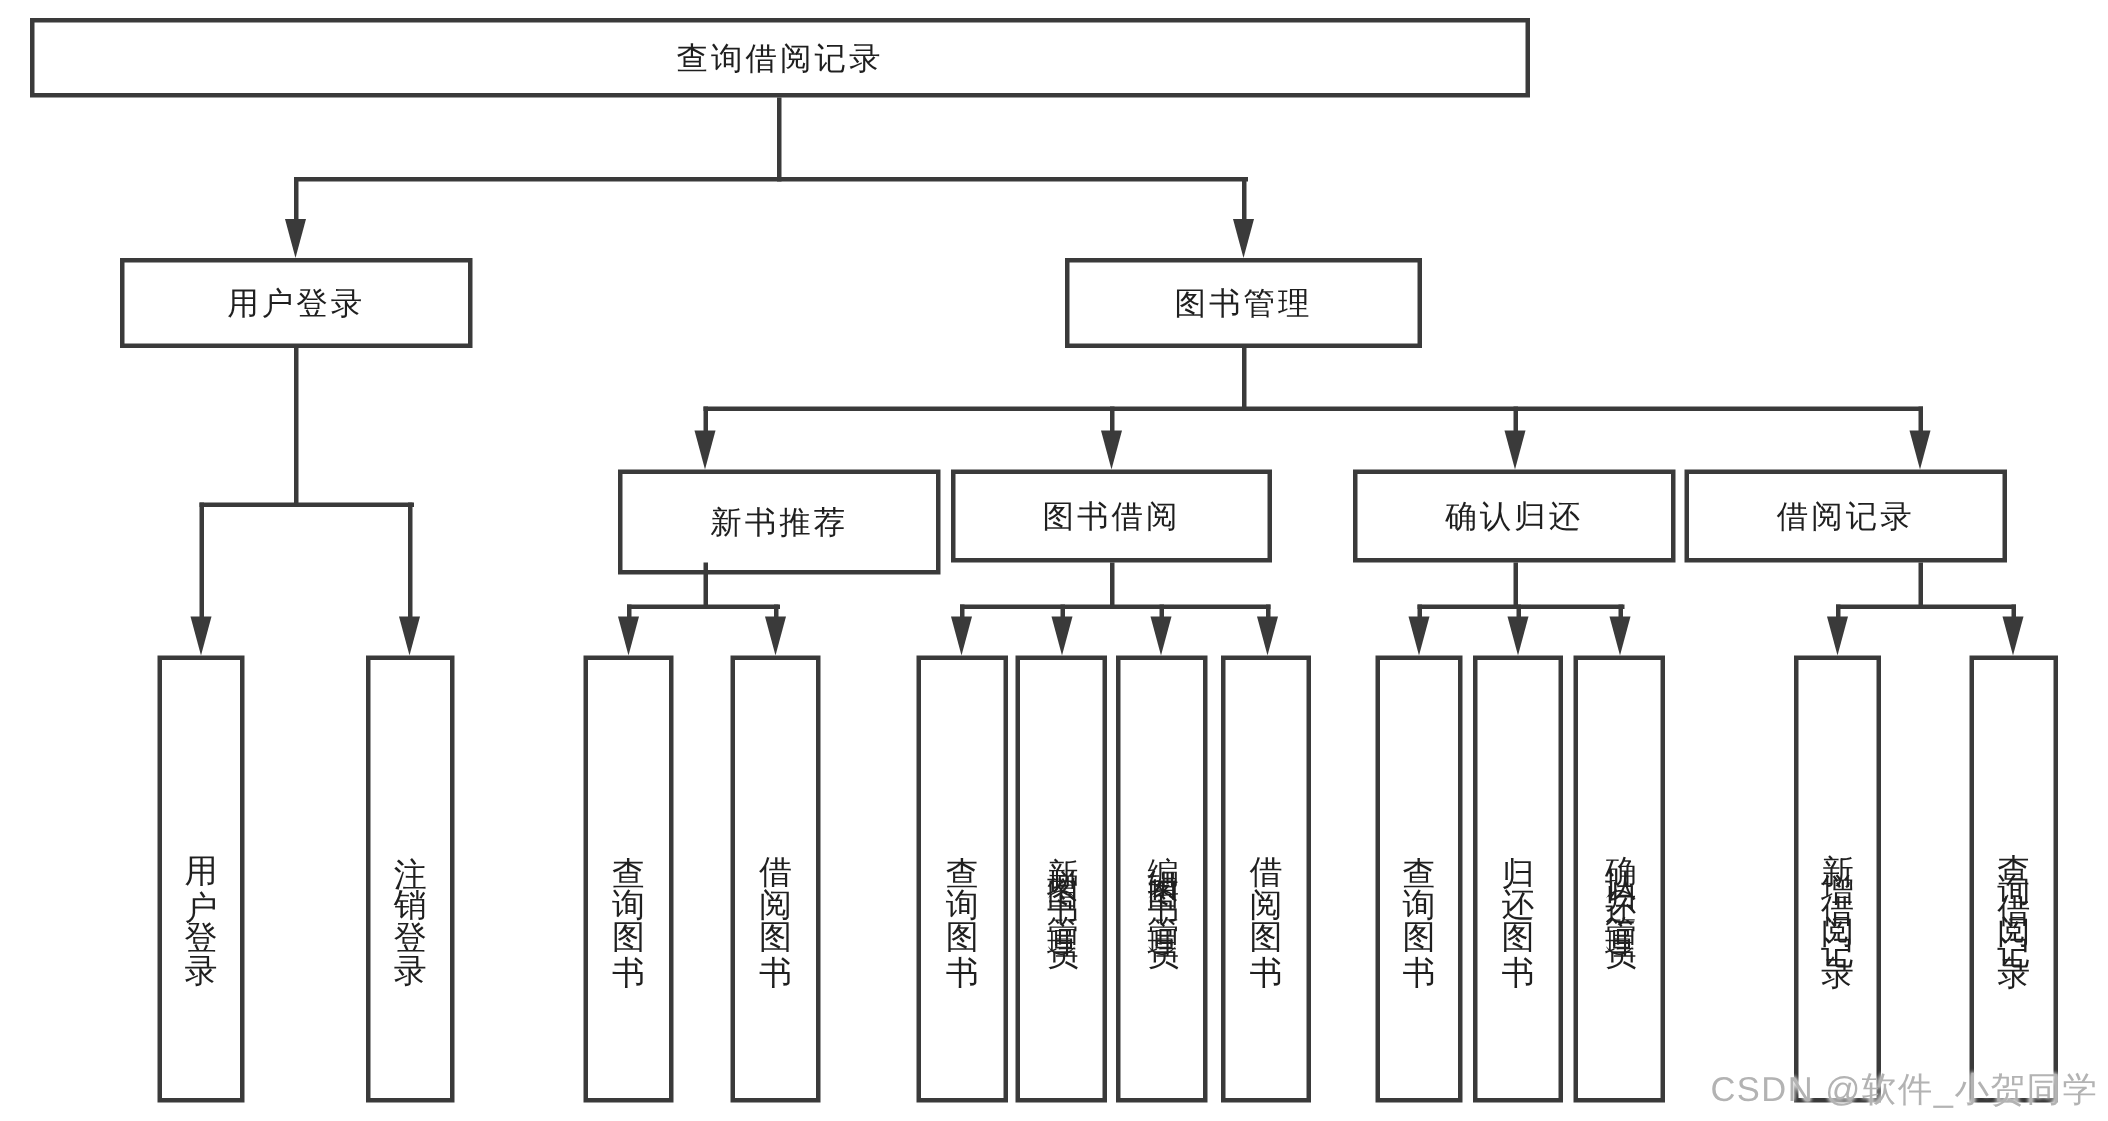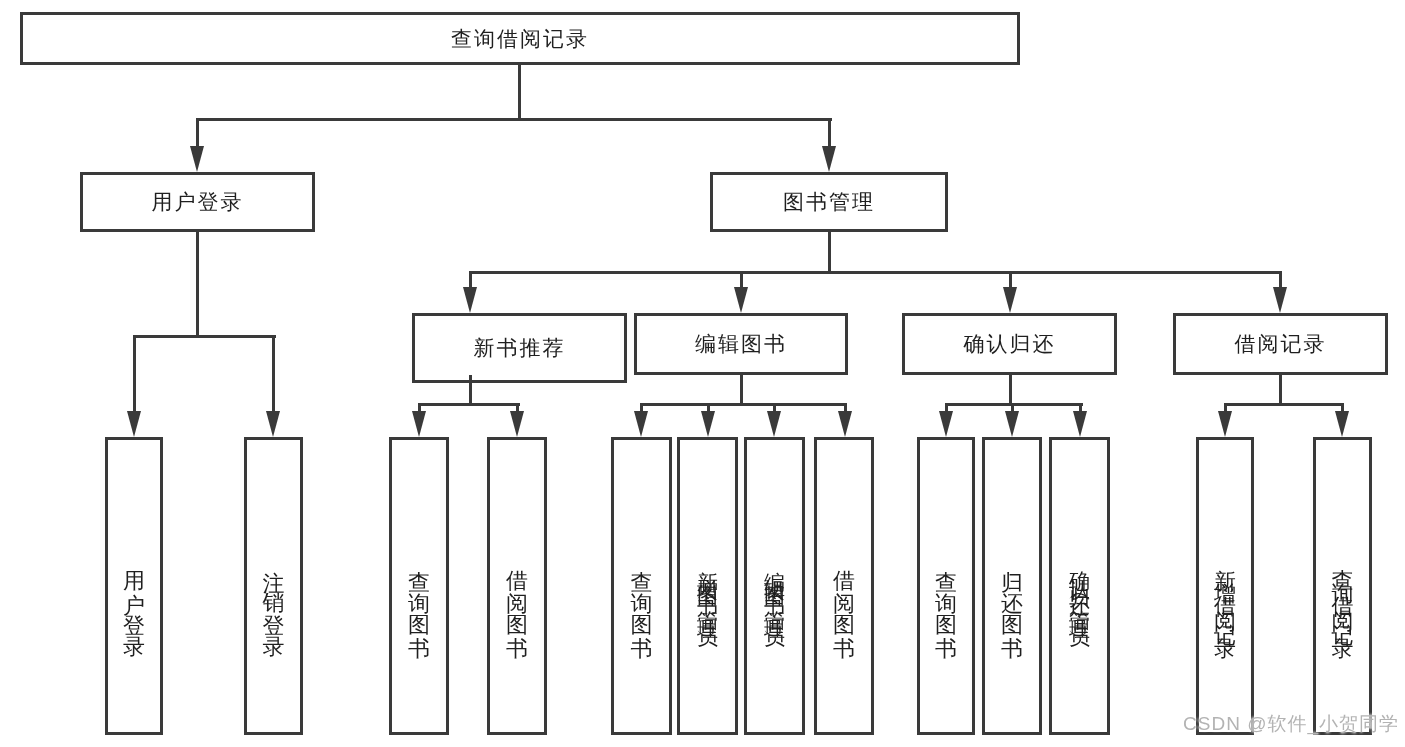--- a/index.html
+++ b/index.html
@@ -40,21 +40,21 @@
   .lv,.lh{position:absolute;background:var(--line);}
   .arr{
     position:absolute;width:0;height:0;
     border-left:7px solid transparent;
     border-right:7px solid transparent;
     border-top:26px solid var(--line);
   }
   .watermark{
     position:absolute;
     right:6px;top:711px;
-    font-size:19px;
+    font-size:23px;
     color:var(--watermark);
     letter-spacing:1px;
     text-shadow:0 0 3px #fff,0 0 3px #fff;
     z-index:5;
   }
 </style>
 </head>
 <body>
 
 <div class="canvas">
@@ -67,26 +67,26 @@
     <span>用户登录</span>
   </div>
   <div class="node hbox" style="left:710px;top:172px;width:238px;height:60px;">
     <span>图书管理</span>
   </div>
 
   <div class="node hbox" style="left:376px;top:313px;width:215px;height:70px;margin-left:36px;">
     <span>新书推荐</span>
   </div>
   <div class="node hbox" style="left:634px;top:313px;width:214px;height:62px;">
-    <span>编辑图书</span>
+    <span>图书借阅</span>
   </div>
   <div class="node hbox" style="left:902px;top:313px;width:215px;height:62px;">
     <span>确认归还</span>
   </div>
-  <div class="node hbox" style="left:1173px;top:313px;width:215px;height:62px;">
+  <div class="node hbox" style="left:1123px;top:313px;width:215px;height:62px;">
     <span>借阅记录</span>
   </div>
 
   <div class="node vbox sp4" style="left:105px;top:437px;width:58px;height:298px;">
     <span>用户登录</span>
   </div>
   <div class="node vbox sp4" style="left:244px;top:437px;width:59px;height:298px;">
     <span>注销登录</span>
   </div>
 

